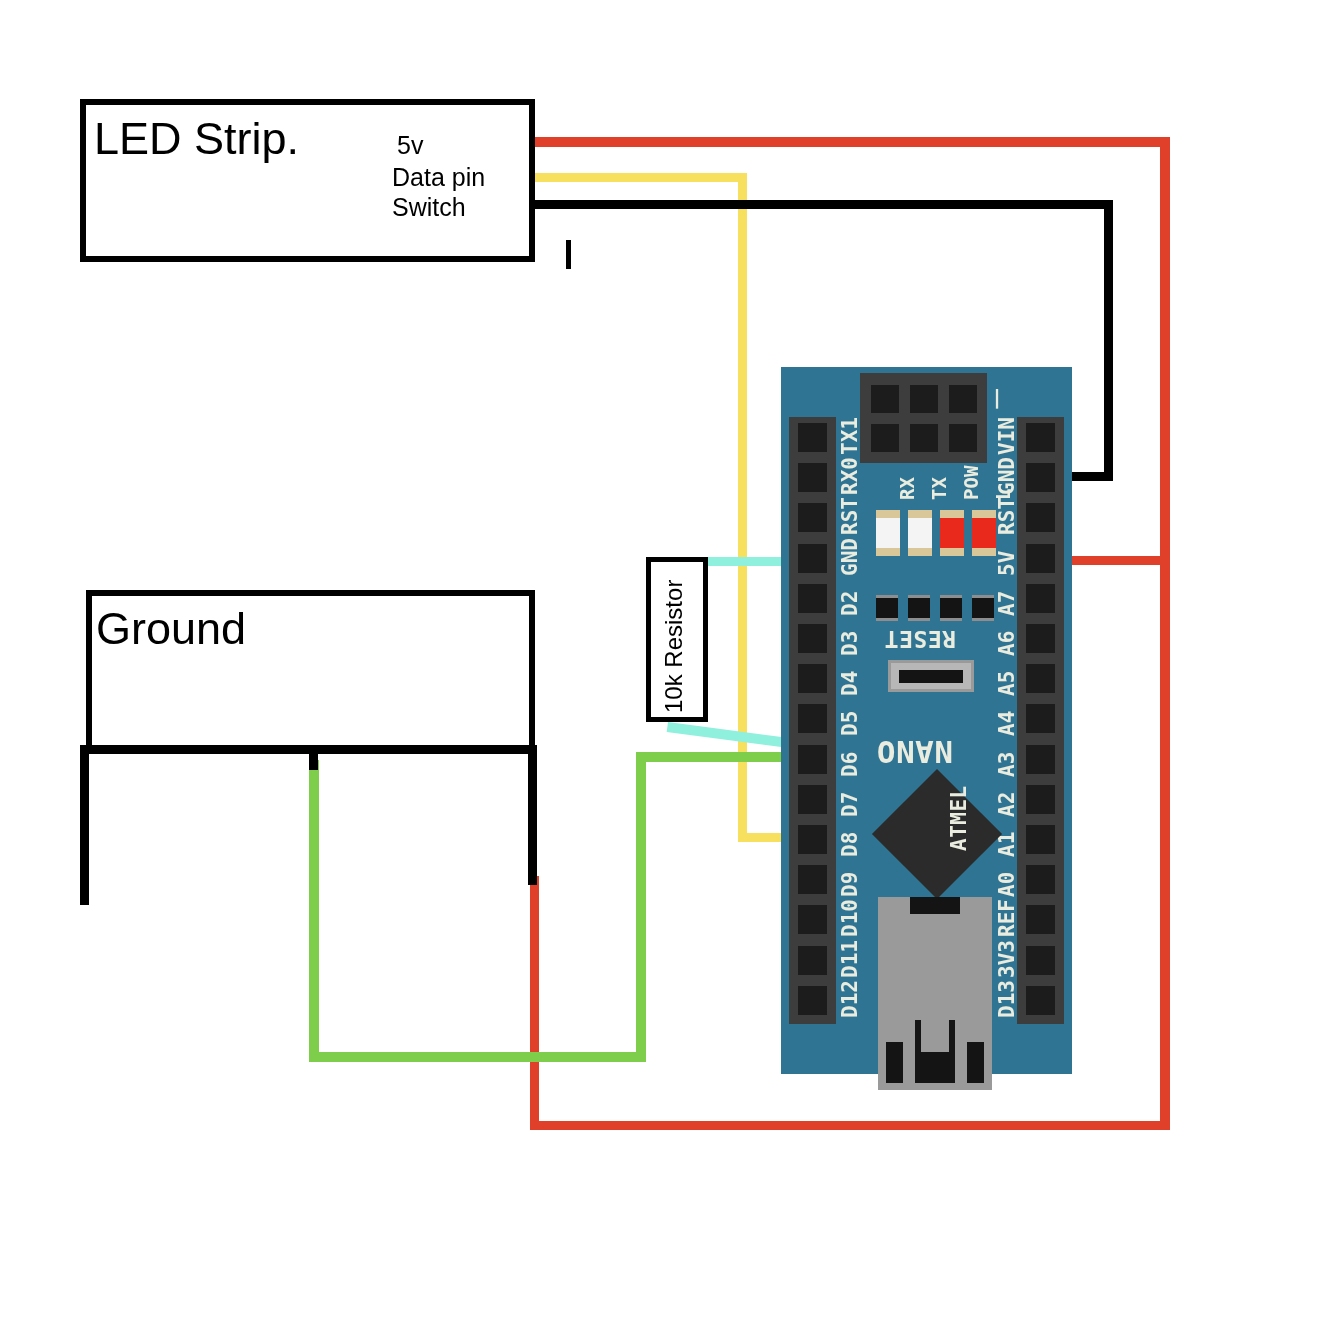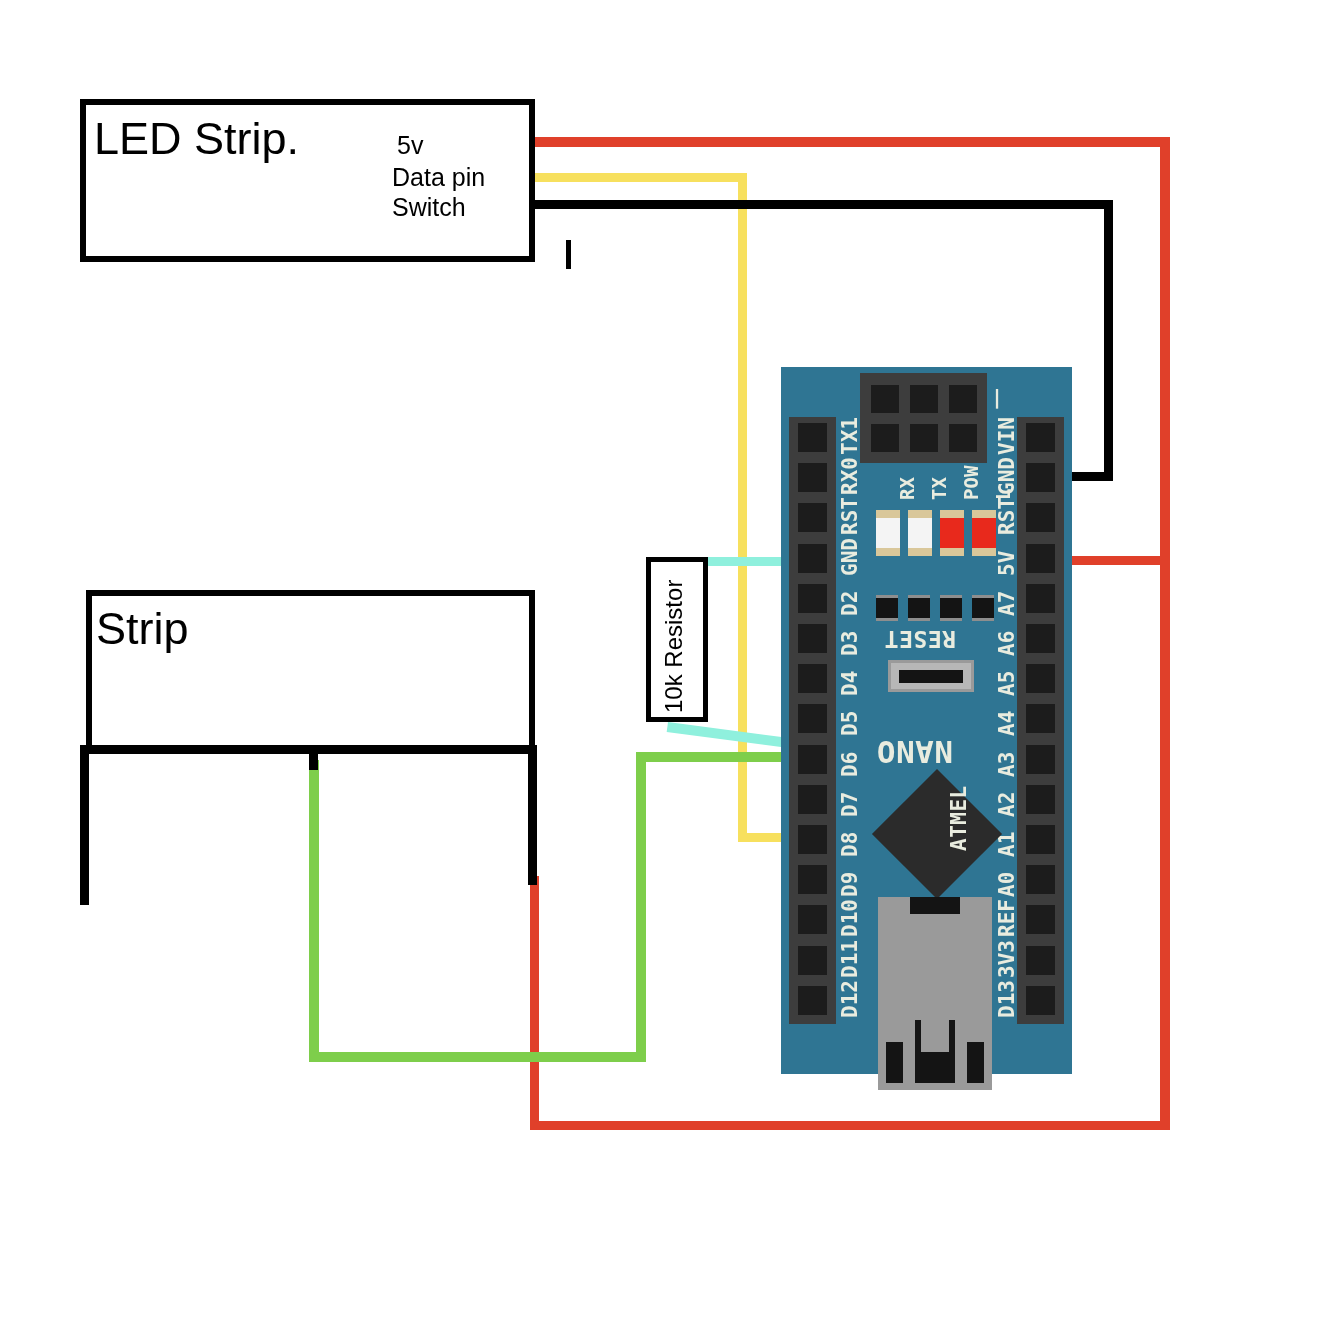--- a/index.html
+++ b/index.html
@@ -65,21 +65,21 @@
 
   <div class="box" style="left:80px;top:99px;width:455px;height:163px;"></div>
   <div class="box-title" style="left:94px;top:113px;font-size:45px;">LED Strip.</div>
   <div class="pin-label" style="left:397px;top:129px;">5v</div>
   <div class="pin-label" style="left:392px;top:161px;">Data pin</div>
   <div class="pin-label" style="left:392px;top:191px;">Switch</div>
 
   <div class="wire" style="left:566px;top:240px;width:5px;height:29px;background:#000000;"></div>
 
   <div class="box" style="left:86px;top:590px;width:449px;height:161px;"></div>
-  <div class="box-title" style="left:96px;top:603px;font-size:45px;">Strip</div>
+  <div class="box-title" style="left:96px;top:603px;font-size:45px;">Ground</div>
 
   <div class="wire" style="left:80px;top:745px;width:9px;height:160px;background:#000000;"></div>
   <div class="wire" style="left:309px;top:745px;width:9px;height:25px;background:#000000;"></div>
   <div class="wire" style="left:528px;top:745px;width:9px;height:140px;background:#000000;"></div>
   <div class="wire" style="left:80px;top:745px;width:457px;height:9px;background:#000000;"></div>
 
   <div class="wire" style="left:672px;top:557px;width:140px;height:9px;background:#8ff0dd;"></div>
   <div class="wire" style="left:668px;top:722px;width:150px;height:10px;background:#8ff0dd;
               transform:rotate(7.5deg);transform-origin:left top;"></div>
   <div class="res-box" style="left:646px;top:557px;width:62px;height:165px;"></div>

